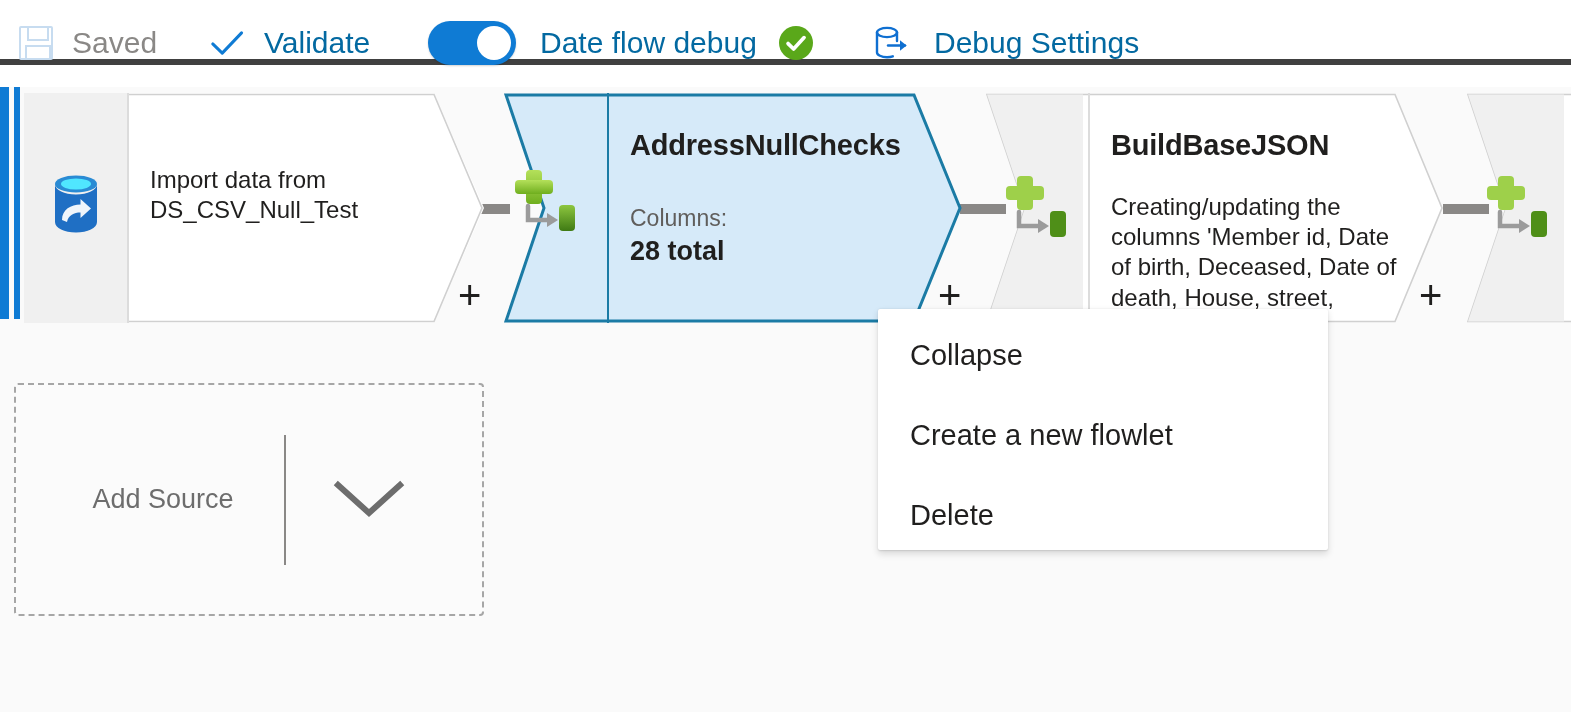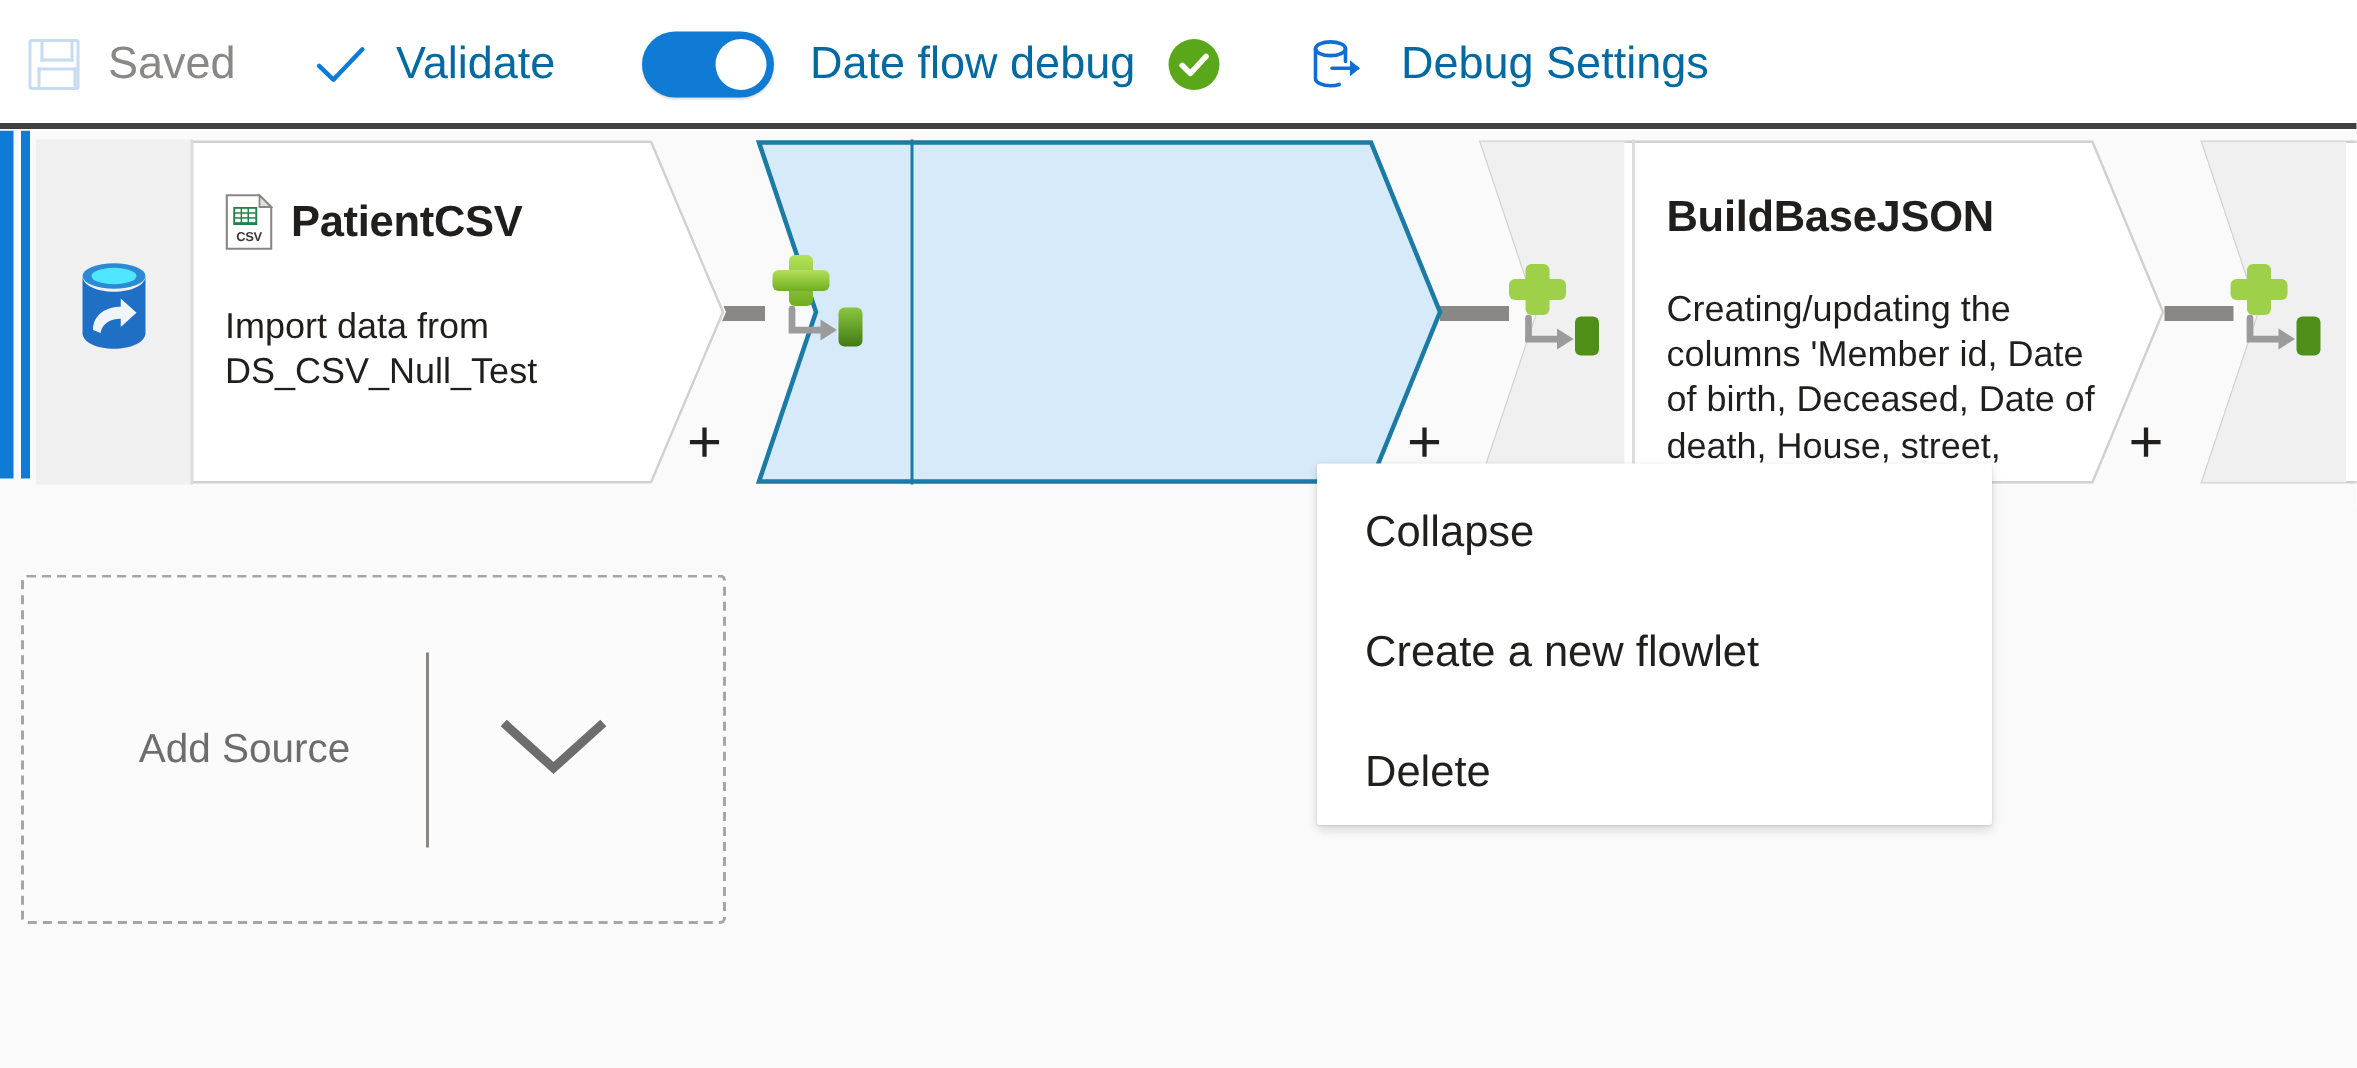--- a/index.html
+++ b/index.html
@@ -13,23 +13,23 @@
     overflow: hidden;
     font-family: "Liberation Sans", sans-serif;
     -webkit-font-smoothing: antialiased;
   }
 
   
   #toolbar {
     position: absolute;
     left: 0; top: 0;
     width: 1571px;
-    height: 86px;
+    height: 65px;
     background: #ffffff;
-    border-bottom: 4px solid #404040;
+    border-bottom: 6px solid #404040;
     box-sizing: border-box;
   }
   .tb-item {
     position: absolute;
     display: flex;
     align-items: center;
     height: 52px;
     top: 17px;
   }
   .tb-label {
@@ -324,42 +324,20 @@
         <svg viewBox="0 0 56 62" width="56" height="62">
           <ellipse cx="28" cy="11" rx="21" ry="8.5" fill="#2a8bd4"></ellipse>
           <ellipse cx="28" cy="11" rx="15" ry="5.5" fill="#50e6ff"></ellipse>
           <path d="M7 11 V49 C7 55 16.4 59.5 28 59.5 C39.6 59.5 49 55 49 49 V11 C49 17 39.6 21.5 28 21.5 C16.4 21.5 7 17 7 11 Z" fill="#1f6fc4"></path>
           <path d="M14 47 C14 36.5 23 31.5 32.5 31.5 L32.5 26 L43 35.5 L32.5 45 L32.5 39.5 C26 39.5 20.5 42 19 49 Z" fill="#ffffff" opacity="0.93"></path>
         </svg>
       </span>
     </div>
     <div class="divider"></div>
     <div class="content">
-      <div class="node-title">
-        <span class="csv-icon">
-          <svg viewBox="0 0 32 38" width="32" height="38">
-            <path d="M1.2 1.2 H23 L30.8 9 V36.8 H1.2 Z" fill="#ffffff" stroke="#8a8886" stroke-width="1.4"></path>
-            <path d="M23 1.2 V9 H30.8 Z" fill="#e1e1e1" stroke="#8a8886" stroke-width="1.2"></path>
-            <rect x="5.5" y="9" width="16" height="12" fill="#1e8449"></rect>
-            <g fill="#ffffff">
-              <rect x="6.8" y="10.2" width="3.6" height="2.3"></rect>
-                <rect x="11.4" y="10.2" width="3.6" height="2.3"></rect>
-                <rect x="16" y="10.2" width="4.2" height="2.3"></rect>
-              <rect x="6.8" y="13.5" width="3.6" height="2.3"></rect>
-                <rect x="11.4" y="13.5" width="3.6" height="2.3"></rect>
-                <rect x="16" y="13.5" width="4.2" height="2.3"></rect>
-              <rect x="6.8" y="16.8" width="3.6" height="2.3"></rect>
-                <rect x="11.4" y="16.8" width="3.6" height="2.3"></rect>
-                <rect x="16" y="16.8" width="4.2" height="2.3"></rect>
-            </g>
-            <text x="16" y="31.5" font-family="Liberation Sans, sans-serif" font-size="8.6" font-weight="700" fill="#3a3a3a" text-anchor="middle">CSV</text>
-          </svg>
-        </span>
-        <span>PatientCSV</span>
-      </div>
       <div class="node-desc">Import data from DS_CSV_Null_Test</div>
     </div>
     <span class="plus-handle" style="left:434px; top:182px;">+</span>
   </div>
 
   <div class="node sel" style="left:504px; width:460px;">
     <svg class="shape-svg" viewBox="0 0 460 230" preserveAspectRatio="none">
       <polygon class="fillpoly" points="2,2 410,2 456,115 410,228 2,228 40,115" vector-effect="non-scaling-stroke"></polygon>
     </svg>
     <div class="icopane">
@@ -379,20 +357,27 @@
             <rect x="12" y="2" width="16" height="34" rx="4"></rect>
             <rect x="1" y="12" width="38" height="14" rx="4"></rect>
           </g>
           <path d="M14 38 V52 H36" stroke="#9b9b9b" stroke-width="4.5" fill="none" stroke-linecap="round"></path>
           <path d="M33 45 L44 52 L33 59 Z" fill="#9b9b9b"></path>
           <rect x="45" y="37" width="16" height="26" rx="4" fill="url(#g1b)"></rect>
         </svg>
       </span>
     </div>
     <div class="divider"></div>
+    <div class="content">
+      <div class="node-title">
+        <span>AddressNullChecks</span>
+      </div>
+      <div class="col-label">Columns:</div>
+      <div class="col-value">28 total</div>
+    </div>
     <span class="plus-handle" style="left:434px; top:182px;">+</span>
   </div>
 
   <div class="node" style="left:985px; width:460px;">
     <svg class="shape-svg" viewBox="0 0 460 230" preserveAspectRatio="none">
       <polygon points="2,1.5 410,1.5 457,115 410,228.5 2,228.5 40,115" fill="#ffffff" stroke="#d0d0d0" stroke-width="1.6" vector-effect="non-scaling-stroke"></polygon>
       <polygon points="2,1.5 98,1.5 98,228.5 2,228.5 40,115" fill="#f0f0f0" stroke="none"></polygon>
     </svg>
     <div class="divider"></div>
     <span class="dc-icon" style="left:20px; top:81px;">

